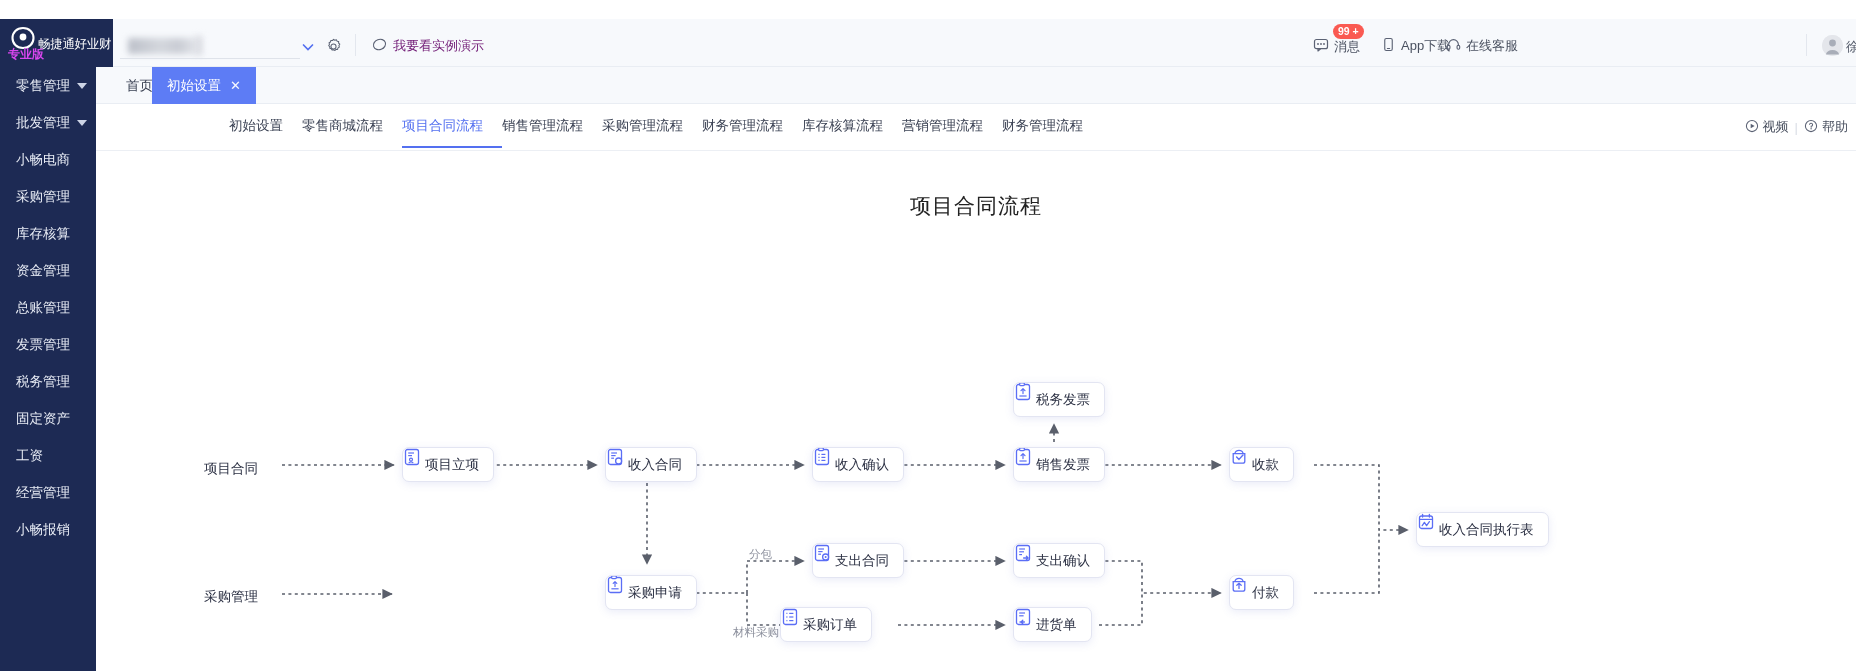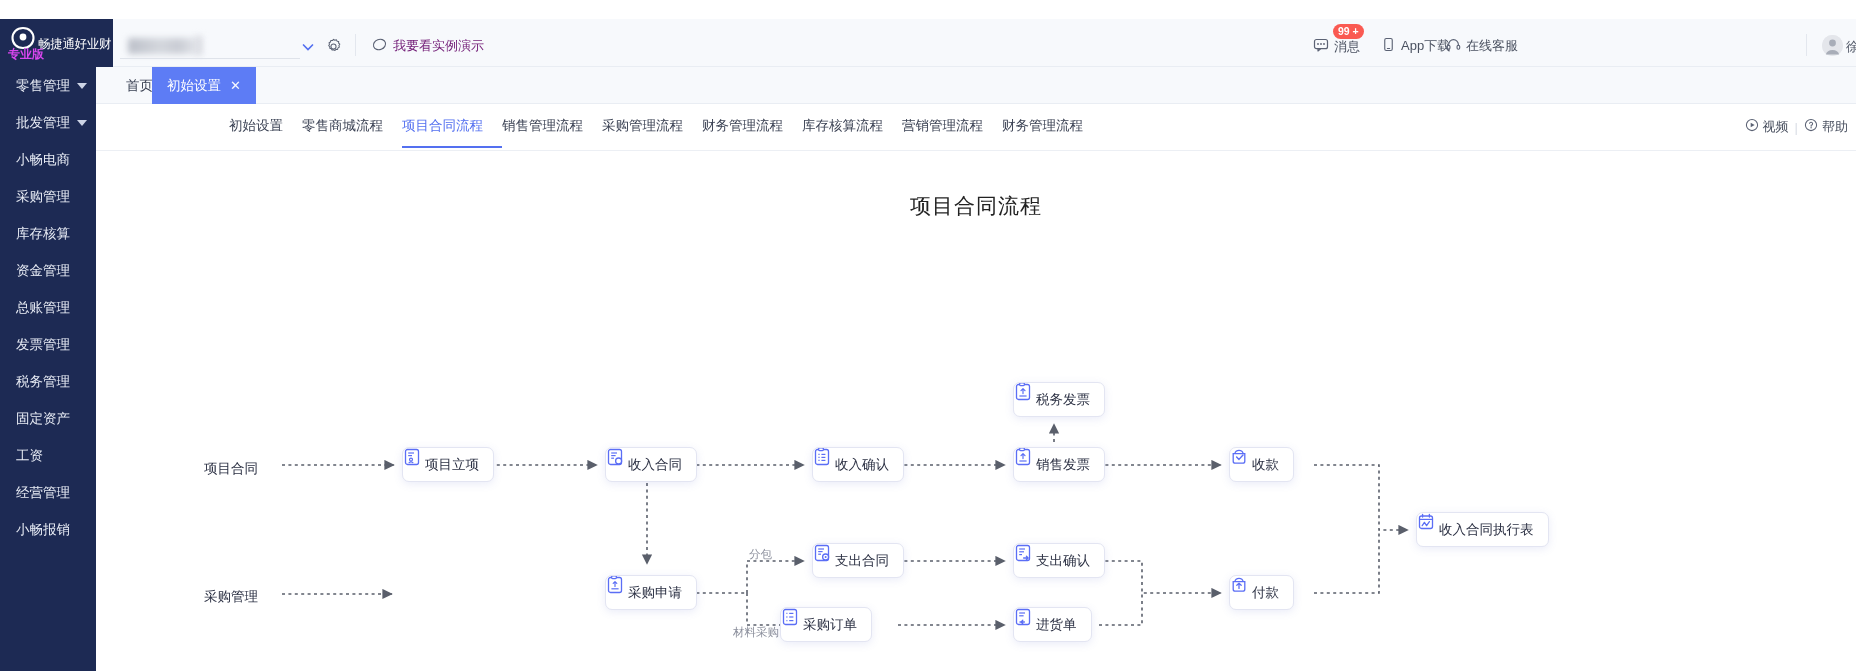--- a/index.html
+++ b/index.html
@@ -71,21 +71,21 @@
   .subtabs { position:absolute; left:0; top:0; width:1760px; height:47px;
              border-bottom:1px solid #eceff4; background:#fff; }
   .subtab { position:absolute; top:13px; font-size:13.5px; color:#3b4254; cursor:pointer;
             white-space:nowrap; }
   .subtab.on { color:#5470f0; }
   .subtab-underline { position:absolute; top:42px; height:2px; background:#5470f0; }
 
   .help-row { position:absolute; right:0; top:14px; display:flex; align-items:center;
               gap:6px; font-size:13px; color:#4a5160; }
   .help-sep { color:#d9dde5; }
-  .hl { display:flex; align-items:flex-start; gap:4px; cursor:pointer; }
+  .hl { display:flex; align-items:flex-end; gap:4px; cursor:pointer; }
 
   .flowtitle { position:absolute; left:0; top:88px; width:1760px; text-align:center;
                font-size:21px; color:#222; letter-spacing:1px; }
 
   
   .canvas { position:absolute; left:0; top:130px; width:1760px; height:437px; }
   .canvas svg { position:absolute; left:0; top:0; }
 
   .node { position:absolute; display:flex; align-items:center; gap:8px;
           background:#fff; border:1px solid #e3e5f2; border-radius:7px;

